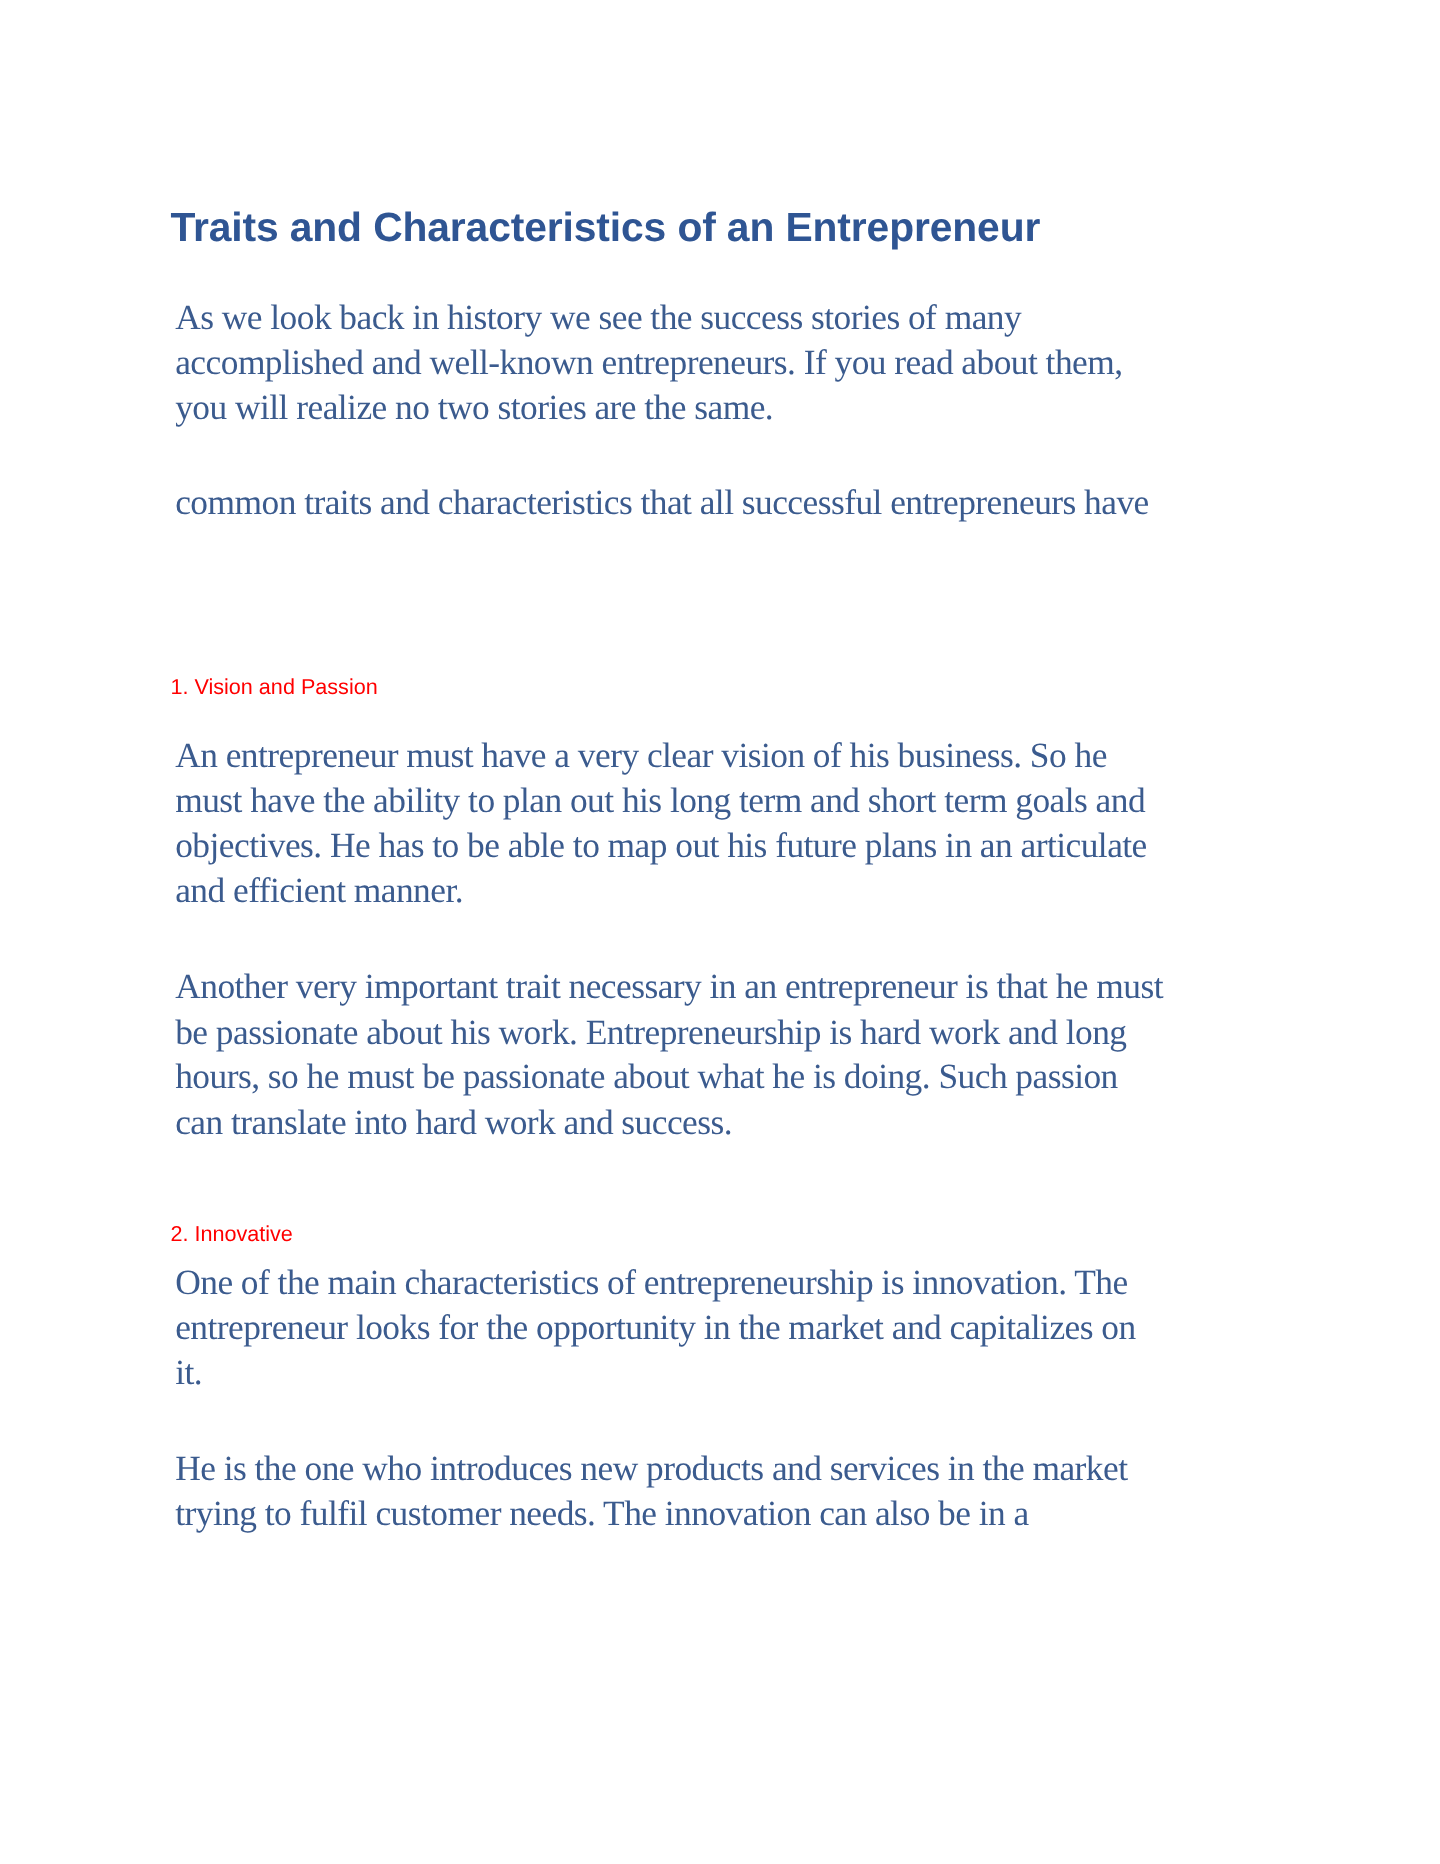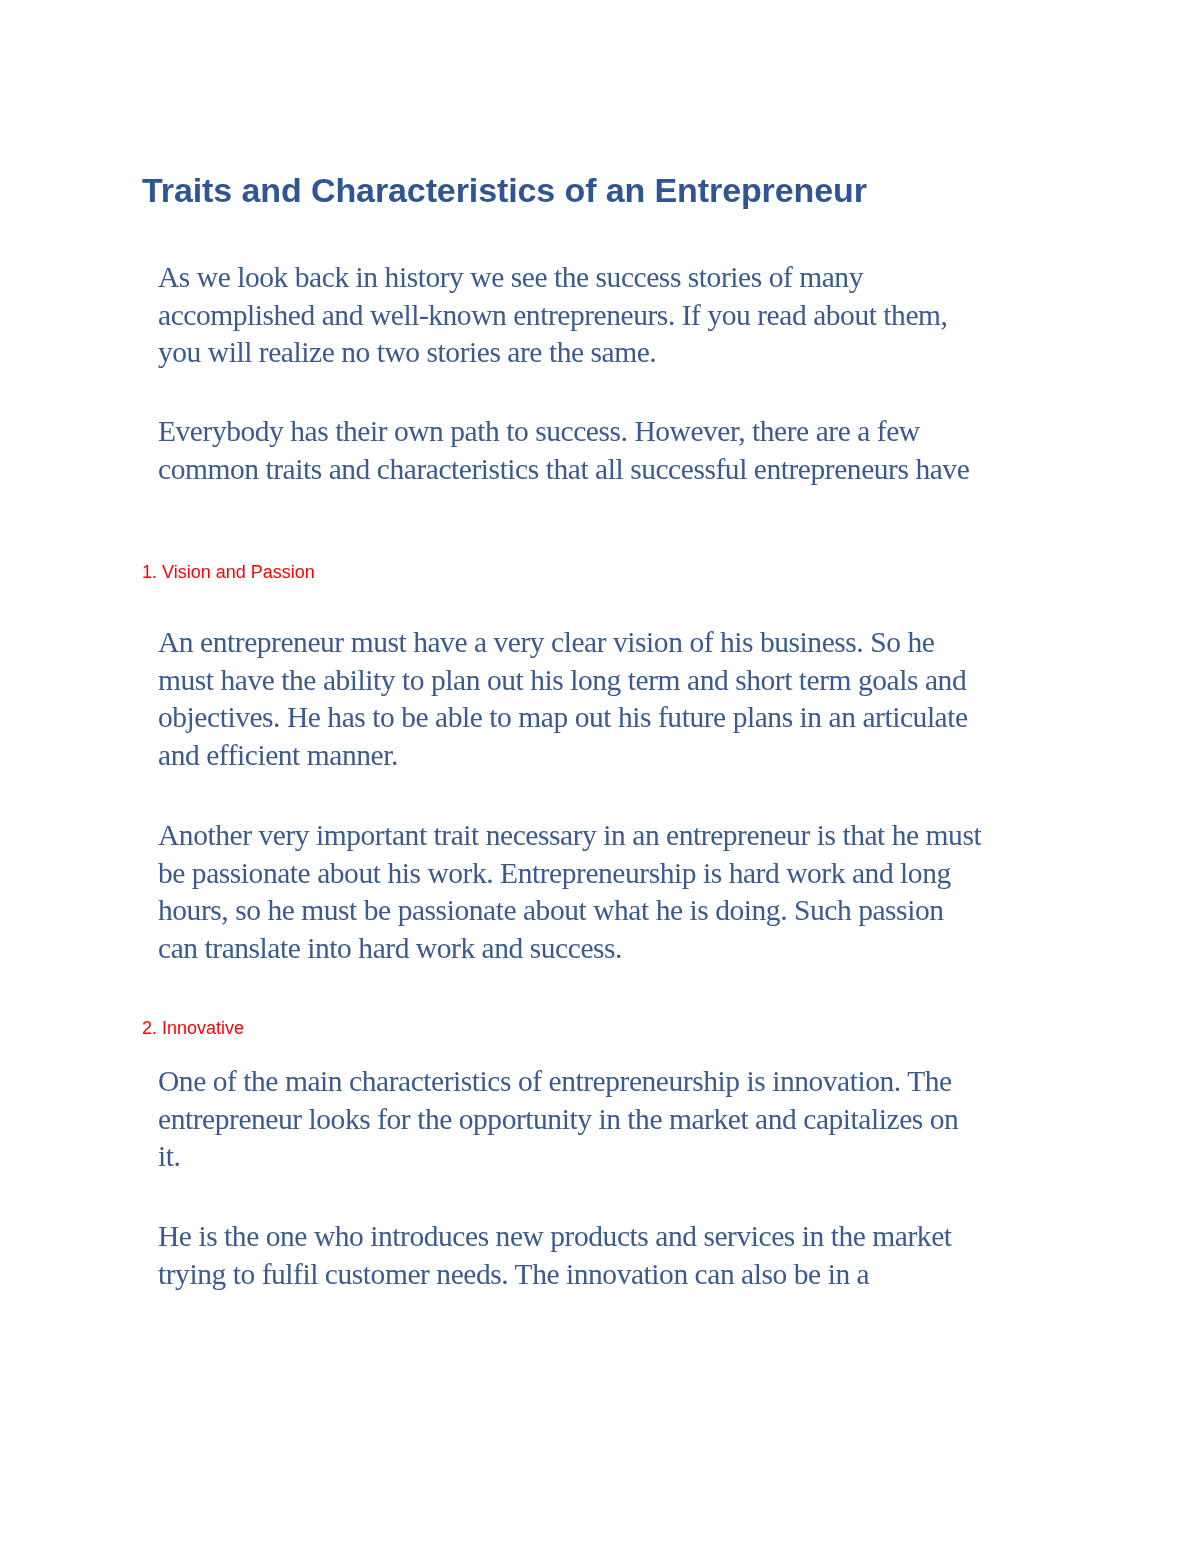--- a/index.html
+++ b/index.html
@@ -5,21 +5,21 @@
   html, body { margin: 0; padding: 0; background: #ffffff; }
   body { width: 1200px; height: 1553px; position: relative; overflow: hidden; }
   .page { position: absolute; left: 0; top: 0; width: 1200px; height: 1553px; background: #ffffff; }
   .title {
     position: absolute; left: 142px; top: 167px; margin: 0;
     font-family: "Liberation Sans", sans-serif; font-weight: bold;
     font-size: 34px; line-height: 46px; color: #2f5593; white-space: nowrap;
     letter-spacing: -0.1px;
   }
   .para {
-    position: absolute; left: 142px; margin: 16px;
+    position: absolute; left: 142px; margin: 4px;
     font-family: "Liberation Serif", serif; font-size: 29.5px;
     line-height: 37.7px; color: #3b5b8e; white-space: nowrap;
     letter-spacing: -0.45px;
   }
   .para .line { display: block; }
   .heading {
     position: absolute; left: 142px; margin: 0;
     font-family: "Liberation Sans", sans-serif; font-weight: normal;
     font-size: 18px; line-height: 34px; color: #ff0000; white-space: nowrap;
   }
@@ -31,21 +31,20 @@
 
   <h1 class="title">Traits and Characteristics of an Entrepreneur</h1>
 
   <p class="para" style="top:243px;">
     <span class="line">As we look back in history we see the success stories of many</span>
     <span class="line">accomplished and well-known entrepreneurs. If you read about them,</span>
     <span class="line">you will realize no two stories are the same.</span>
   </p>
 
   <p class="para" style="top:397px;">
-    <span class="line">Everybody has their own path to success. However, there are a few</span>
     <span class="line">common traits and characteristics that all successful entrepreneurs have</span>
   </p>
 
   <h2 class="heading" style="top:555px;">1. Vision and Passion</h2>
 
   <p class="para" style="top:801px;">
     <span class="line">Another very important trait necessary in an entrepreneur is that he must</span>
     <span class="line">be passionate about his work. Entrepreneurship is hard work and long</span>
     <span class="line">hours, so he must be passionate about what he is doing. Such passion</span>
     <span class="line">can translate into hard work and success.</span>

